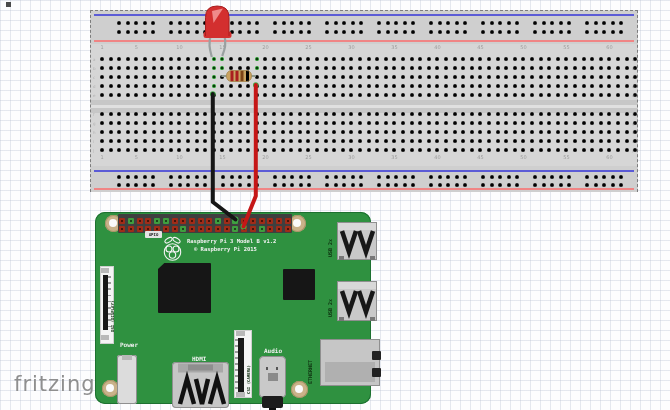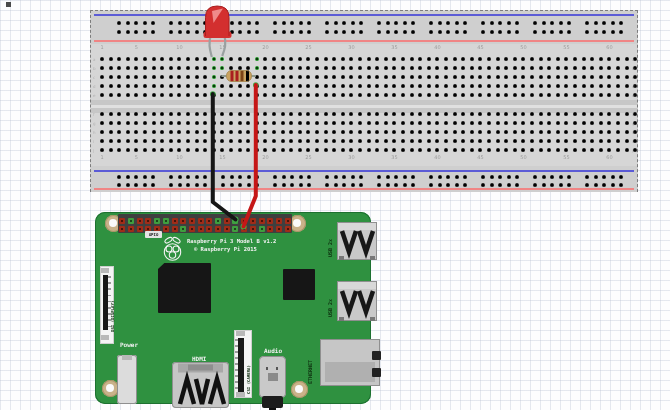--- a/index.html
+++ b/index.html
@@ -1136,13 +1136,14 @@
 
     <circle cx="212.8" cy="94" r="2.8" fill="#3fae46"></circle>
     <circle cx="255.8" cy="85" r="2.8" fill="#3fae46"></circle>
     <circle cx="235.5" cy="219.5" r="3" fill="#3fae46"></circle>
     <circle cx="243.5" cy="226.5" r="3" fill="#3fae46"></circle>
 
     <polyline points="212.8,94 212.8,202 235.5,219.5" fill="none" stroke-width="4" stroke-linecap="round" stroke-linejoin="round" stroke="#161616"></polyline>
     <polyline points="255.8,85 255.8,196 243.5,226.5" fill="none" stroke-width="4" stroke-linecap="round" stroke-linejoin="round" stroke="#c51717"></polyline>
   </svg>
 
+  <div class="abs" id="fritzing-mark">fritzing</div>
 </div>
 
 </body></html>

